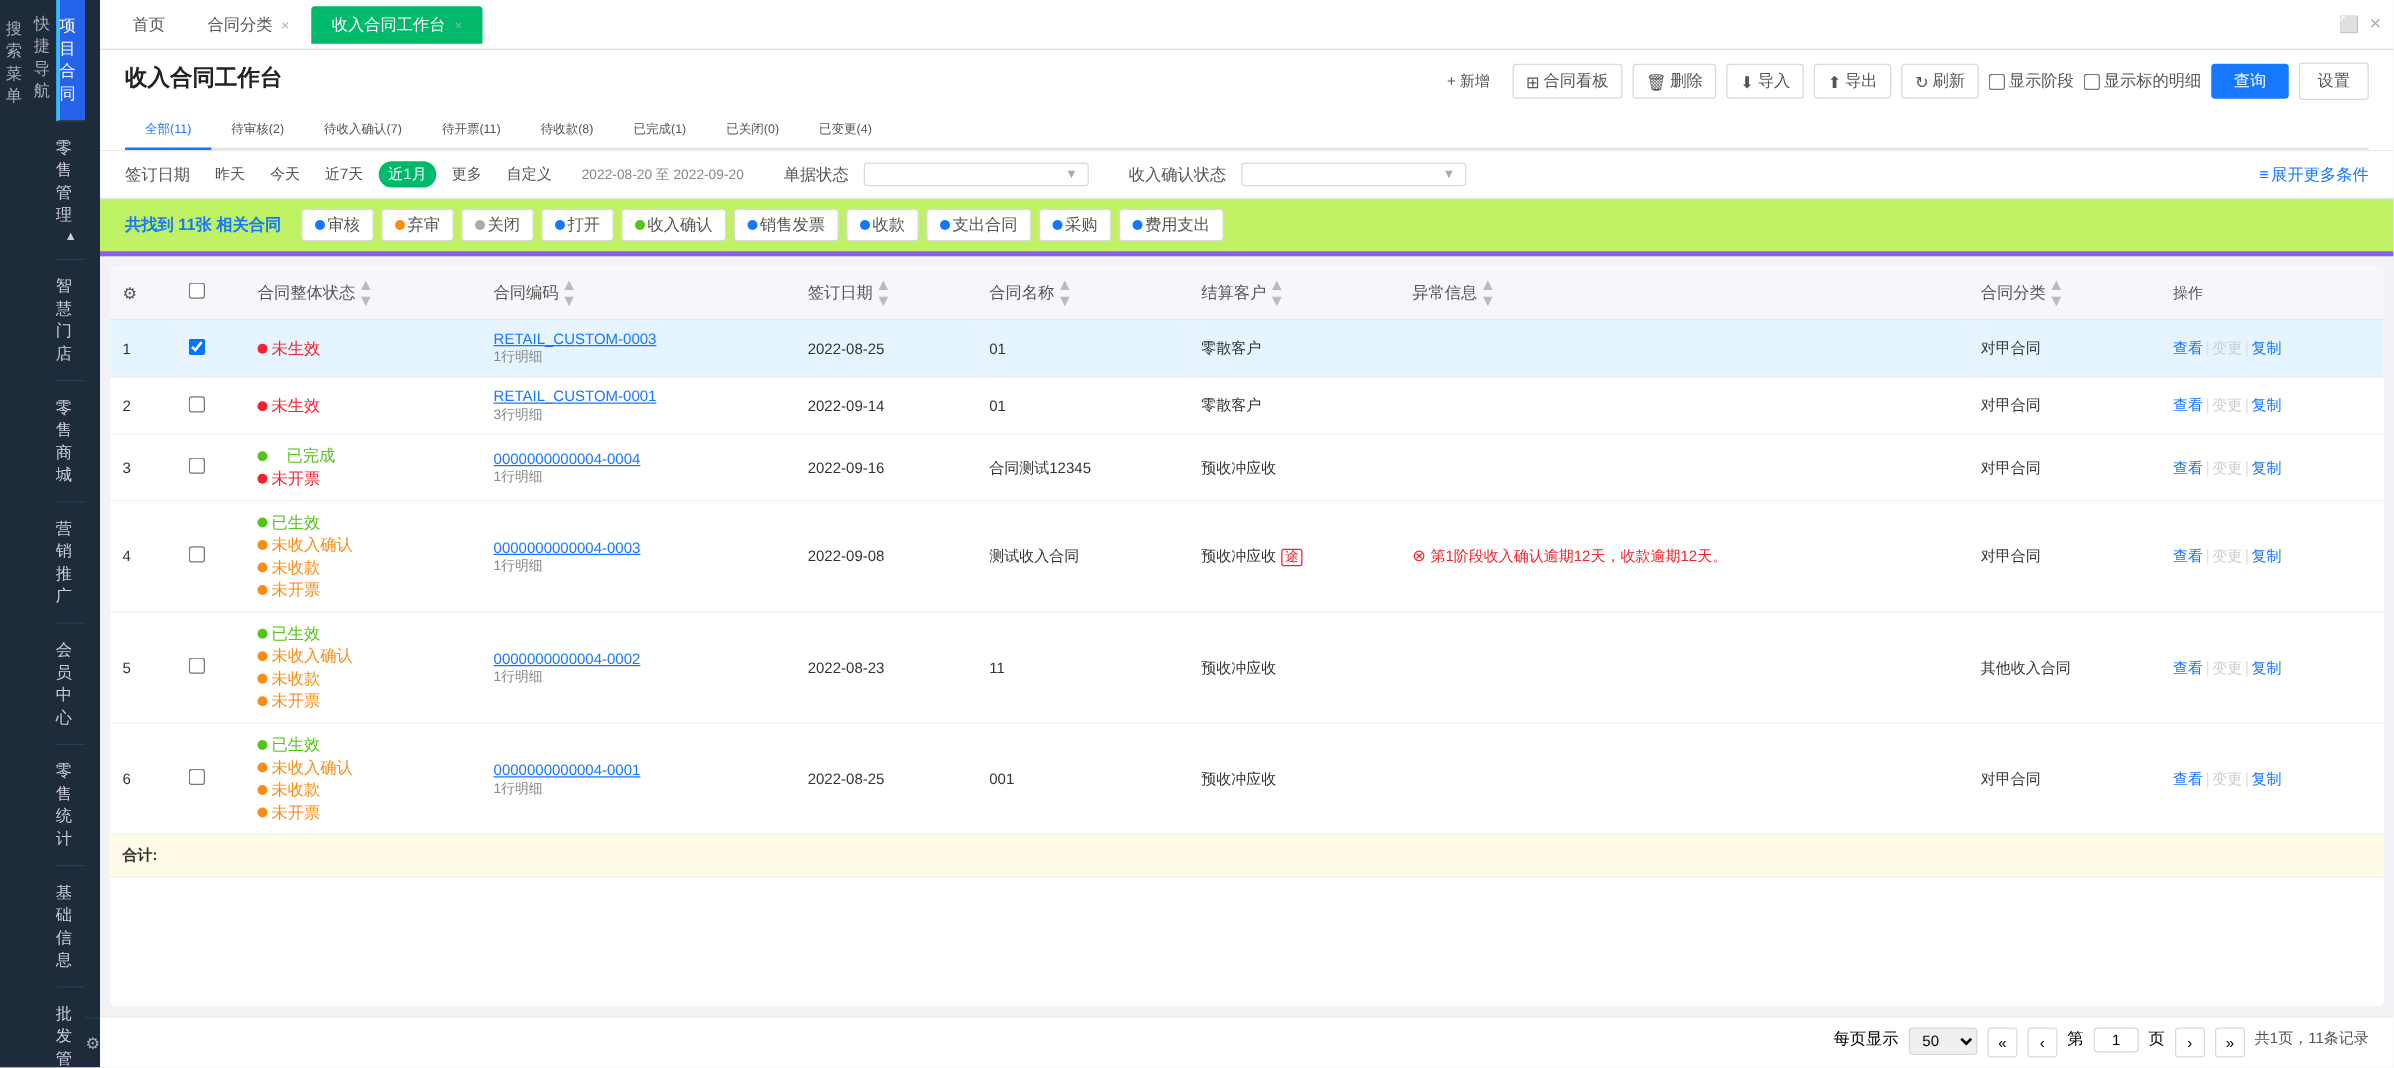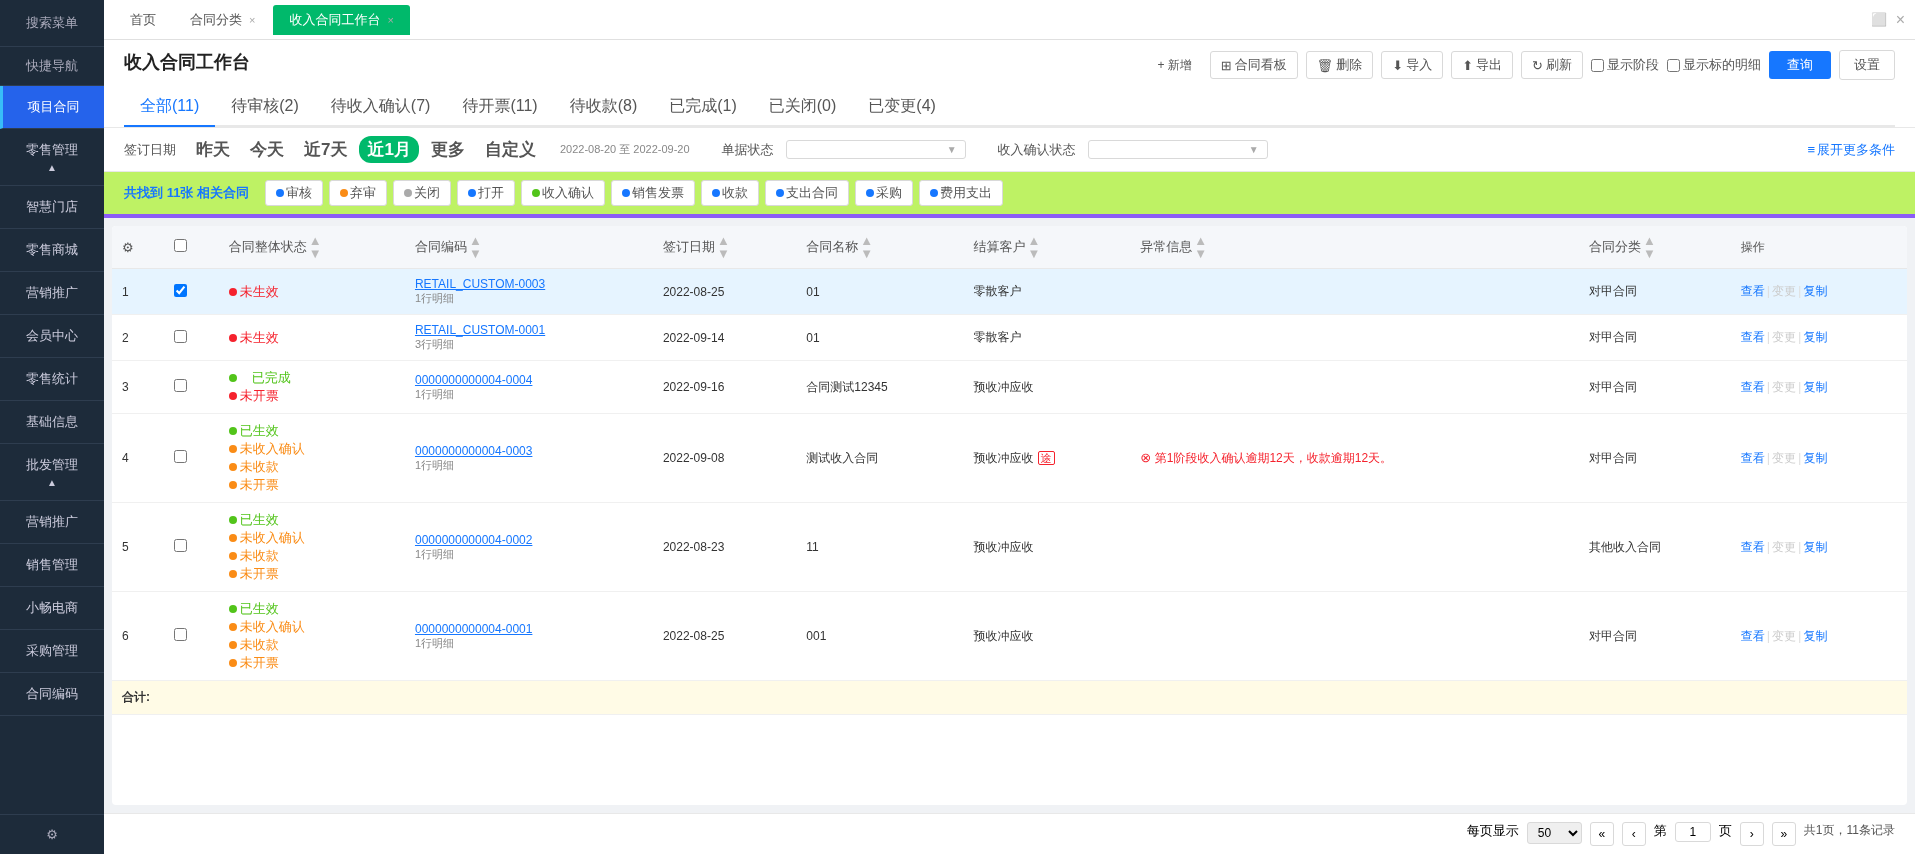--- a/index.html
+++ b/index.html
@@ -1,19 +1,19 @@
 <!DOCTYPE html>
 <html><head>
   <meta charset="utf-8">
   <style>
     * { box-sizing: border-box; margin: 0; padding: 0; font-family: 'Microsoft YaHei', Arial, sans-serif; font-size: 13px; }
     body { background: #f0f2f5; display: flex; height: 854px; overflow: hidden; }
 
     
-    .sidebar { width: 104px; background: #1d2b3a; display: flex; flex-direction: column; height: 100%; flex-shrink: 0; }
+    .sidebar { width: 80px; background: #1d2b3a; display: flex; flex-direction: row; height: 100%; flex-shrink: 0; }
     .sidebar-search { color: #aab; padding: 14px 0; text-align: center; font-size: 13px; border-bottom: 1px solid #2e3d4f; cursor: pointer; }
     .sidebar-nav { color: #aab; padding: 10px 0; text-align: center; font-size: 13px; border-bottom: 1px solid #2e3d4f; }
     .sidebar-item { color: #ccd; padding: 12px 0; text-align: left; font-size: 13px; cursor: pointer; display: flex; flex-direction: column; align-items: center; gap: 3px; border-bottom: 1px solid #2e3d4f; }
     .sidebar-item.active { background: #2563eb; color: #fff; border-left: 3px solid #38bdf8; }
     .sidebar-bottom { margin-top: auto; padding: 12px 0; text-align: center; color: #aab; border-top: 1px solid #2e3d4f; cursor: pointer; }
     .arrow-icon { font-size: 10px; }
 
     
     .main { flex: 1; display: flex; flex-direction: column; overflow: hidden; }
 
@@ -30,29 +30,29 @@
     .page-toolbar { display: flex; align-items: center; gap: 8px; margin-bottom: 8px; justify-content: center; }
     .toolbar-btn { display: flex; align-items: center; gap: 3px; padding: 4px 10px; border: 1px solid #d9d9d9; background: #fff; border-radius: 3px; cursor: pointer; color: #555; font-size: 12px; }
     .toolbar-btn.primary { background: none; border: none; color: #555; }
     .query-btn { background: #1677ff; color: #fff; border: none; padding: 5px 18px; border-radius: 3px; cursor: pointer; font-size: 13px; }
     .set-btn { background: #fff; color: #555; border: 1px solid #d9d9d9; padding: 5px 14px; border-radius: 3px; cursor: pointer; font-size: 13px; }
     .checkbox-label { display: flex; align-items: center; gap: 3px; font-size: 12px; color: #555; }
     .checkbox-label input { cursor: pointer; }
 
     
     .status-tabs { display: flex; gap: 0; border-bottom: 2px solid #e8e8e8; }
-    .status-tab { padding: 8px 16px; cursor: pointer; font-size: 16px; color: #555; border-bottom: 2px solid transparent; margin-bottom: -2px; text-align: center; }
+    .status-tab { padding: 8px 16px; cursor: pointer; font-size: 10px; color: #555; border-bottom: 2px solid transparent; margin-bottom: -2px; text-align: center; }
     .status-tab.active { color: #1677ff; border-bottom: 2px solid #1677ff; font-weight: 500; }
 
     
     .filter-area { background: #fff; padding: 8px 20px; border-bottom: 1px solid #e8e8e8; }
     .filter-row { display: flex; align-items: center; gap: 12px; flex-wrap: wrap; }
     .filter-label { color: #555; font-size: 13px; white-space: nowrap; }
     .date-shortcuts { display: flex; gap: 4px; align-items: center; }
-    .date-shortcut { padding: 2px 8px; border-radius: 3px; cursor: pointer; font-size: 17px; color: #555; font-weight: bold; }
+    .date-shortcut { padding: 2px 8px; border-radius: 3px; cursor: pointer; font-size: 12px; color: #555; }
     .date-shortcut.active { background: #00b96b; color: #fff; border-radius: 12px; }
     .date-range-text { font-size: 11px; color: #888; margin-left: 4px; }
     .filter-select { display: flex; align-items: center; gap: 4px; border: 1px solid #d9d9d9; border-radius: 3px; padding: 3px 8px; min-width: 180px; background: #fff; cursor: pointer; }
     .filter-select-arrow { color: #aaa; font-size: 10px; }
     .expand-btn { color: #1677ff; font-size: 12px; cursor: pointer; display: flex; align-items: center; gap: 2px; margin-left: auto; }
 
     
     .content-area { flex: 1; background: #f0f2f5; overflow-y: auto; display: flex; flex-direction: column; }
     .table-toolbar { background: #bef264; padding: 8px 20px; display: flex; align-items: center; gap: 6px; border-bottom: 4px solid #8b5cf6; }
     .table-info { font-size: 13px; color: #333; margin-right: 10px; }

